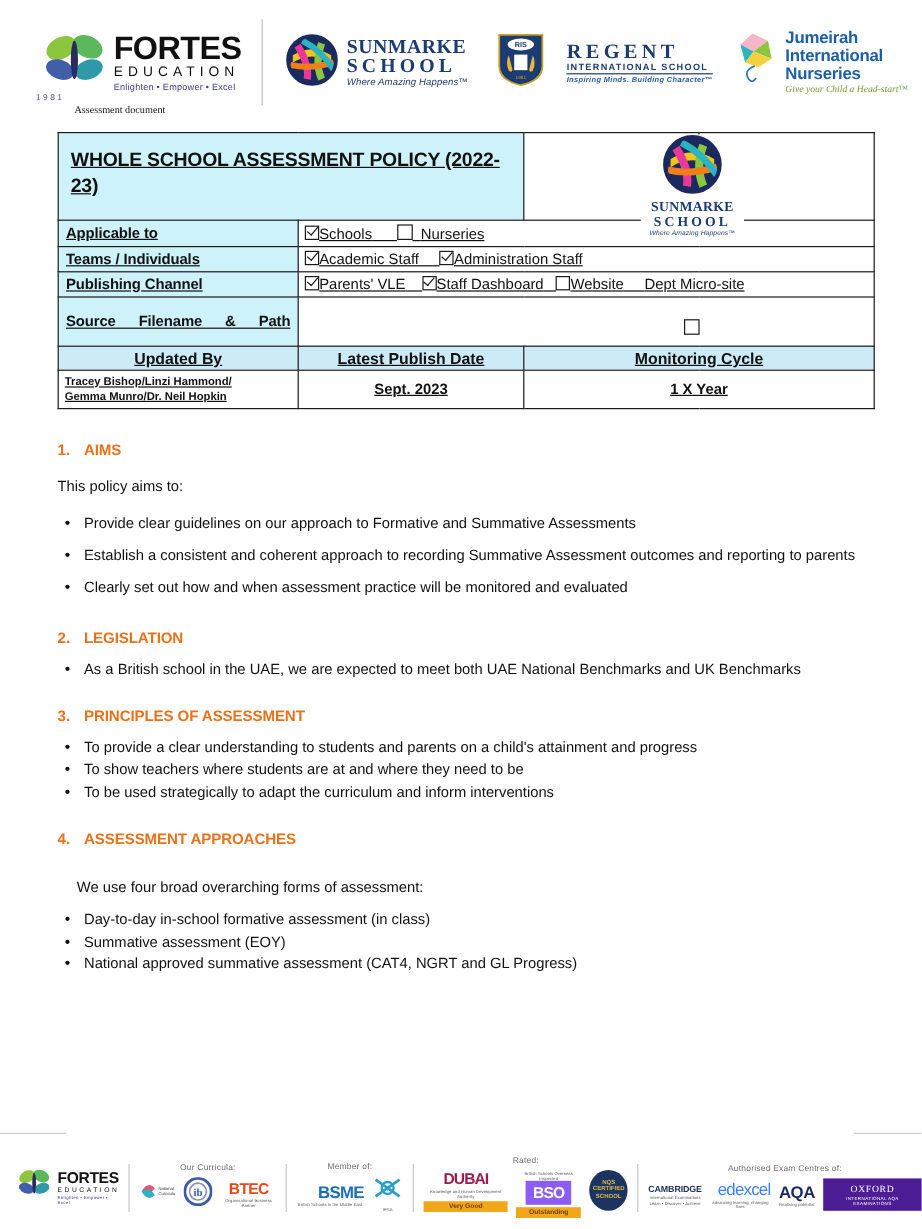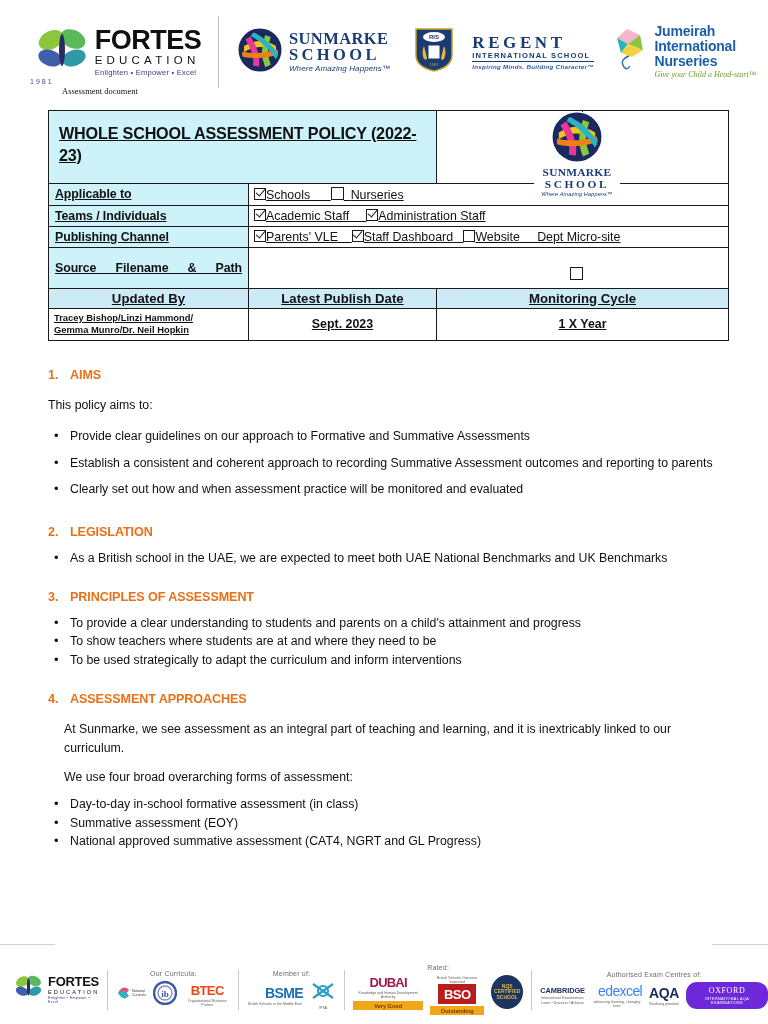--- a/index.html
+++ b/index.html
@@ -155,21 +155,21 @@
   .badge-bsme{ font-size:14px; font-weight:bold; color:#1b6fb5; letter-spacing:-.6px;margin-left:18px;}
   .badge-edx{ font-size:14px; color:#3b82f6; letter-spacing:-.6px;text-align:right;}
   .badge-aqa{ font-size:14px; font-weight:bold; color:#1b2a5e; letter-spacing:-.4px;}
   .badge-camb{ font-size:7.4px; font-weight:bold; color:#1b2a5e; letter-spacing:-.1px;}
   .badge-dubai{ font-size:13px; font-weight:bold; color:#9c1b4e; letter-spacing:-.8px;}
   .badge-bso{ font-size:13px; font-weight:bold; color:#ffffff; letter-spacing:-.6px;}
   .ribbon{
     background:#f2a71b; color:#6b3a00; font-size:5.6px; font-weight:bold;
     padding:1.5px 7px; margin-top:2px; text-align:center;
   }
-  .oxf{ background:#6d28d9; color:#fff; text-align:center; padding:4px 6px;border-radius:11px;}
+  .oxf{ background:#4c1d95; color:#fff; text-align:center; padding:4px 6px;}
   .oxf-l1{ font-family:"Liberation Serif", serif; font-size:8px; letter-spacing:.6px;}
   .oxf-l2{ font-size:3.8px; letter-spacing:.3px; margin-top:2px;}
   .tiny{ font-size:3.4px; color:#555; letter-spacing:.1px; margin-top:1px;}
   .nbs-seal{ width:34px;height:34px;border-radius:50%;background:#1b3560;
     display:flex;align-items:center;justify-content:center;color:#d9b64a;
     font-size:5px;font-weight:bold;text-align:center;line-height:1.1;}
 </style>
 </head>
 <body>
 
@@ -387,21 +387,20 @@
     <li> To show teachers where students are at and where they need to be</li>
     <li>To be used strategically to adapt the curriculum and inform interventions</li>
   </ul>
 
   <div class="sp-22"></div>
   <div class="sec-head">
     <span class="num">4.</span>
     <span>ASSESSMENT APPROACHES</span>
   </div>
   <div class="sp-14"></div>
-  <p class="para" style="padding-left:16px">At Sunmarke, we see assessment as an integral part of teaching and learning, and it is inextricably linked to our curriculum.</p>
   <div class="sp-10"></div>
   <p class="para" style="padding-left:16px">We use four broad overarching forms of assessment:</p>
   <div class="sp-8"></div>
   <ul class="bul">
     <li>Day-to-day in-school formative assessment (in class)</li>
     <li>Summative assessment (EOY)</li>
     <li>National approved summative assessment (CAT4, NGRT and GL Progress)</li>
   </ul>
 </div>
 
@@ -480,21 +479,21 @@
   <div class="f-group">
     <div class="f-cap">Rated:</div>
     <div class="f-row" style="align-items:flex-start">
       <div style="text-align:center">
         <div class="badge-dubai">DUBAI</div>
         <div class="tiny">Knowledge and Human Development Authority</div>
         <div class="ribbon">Very Good</div>
       </div>
       <div style="text-align:center">
         <div class="tiny">British Schools Overseas Inspected</div>
-        <div style="background:#b91c1c;padding:1px 6px;display:inline-block">
+        <div style="background:#8b5cf6;padding:1px 6px;display:inline-block">
           <span class="badge-bso">BSO</span>
         </div>
         <div class="ribbon">Outstanding</div>
       </div>
       <div class="nbs-seal">
         <div>
           <span>NQS</span><br>
           <span>CERTIFIED SCHOOL</span>
         </div>
       </div>

